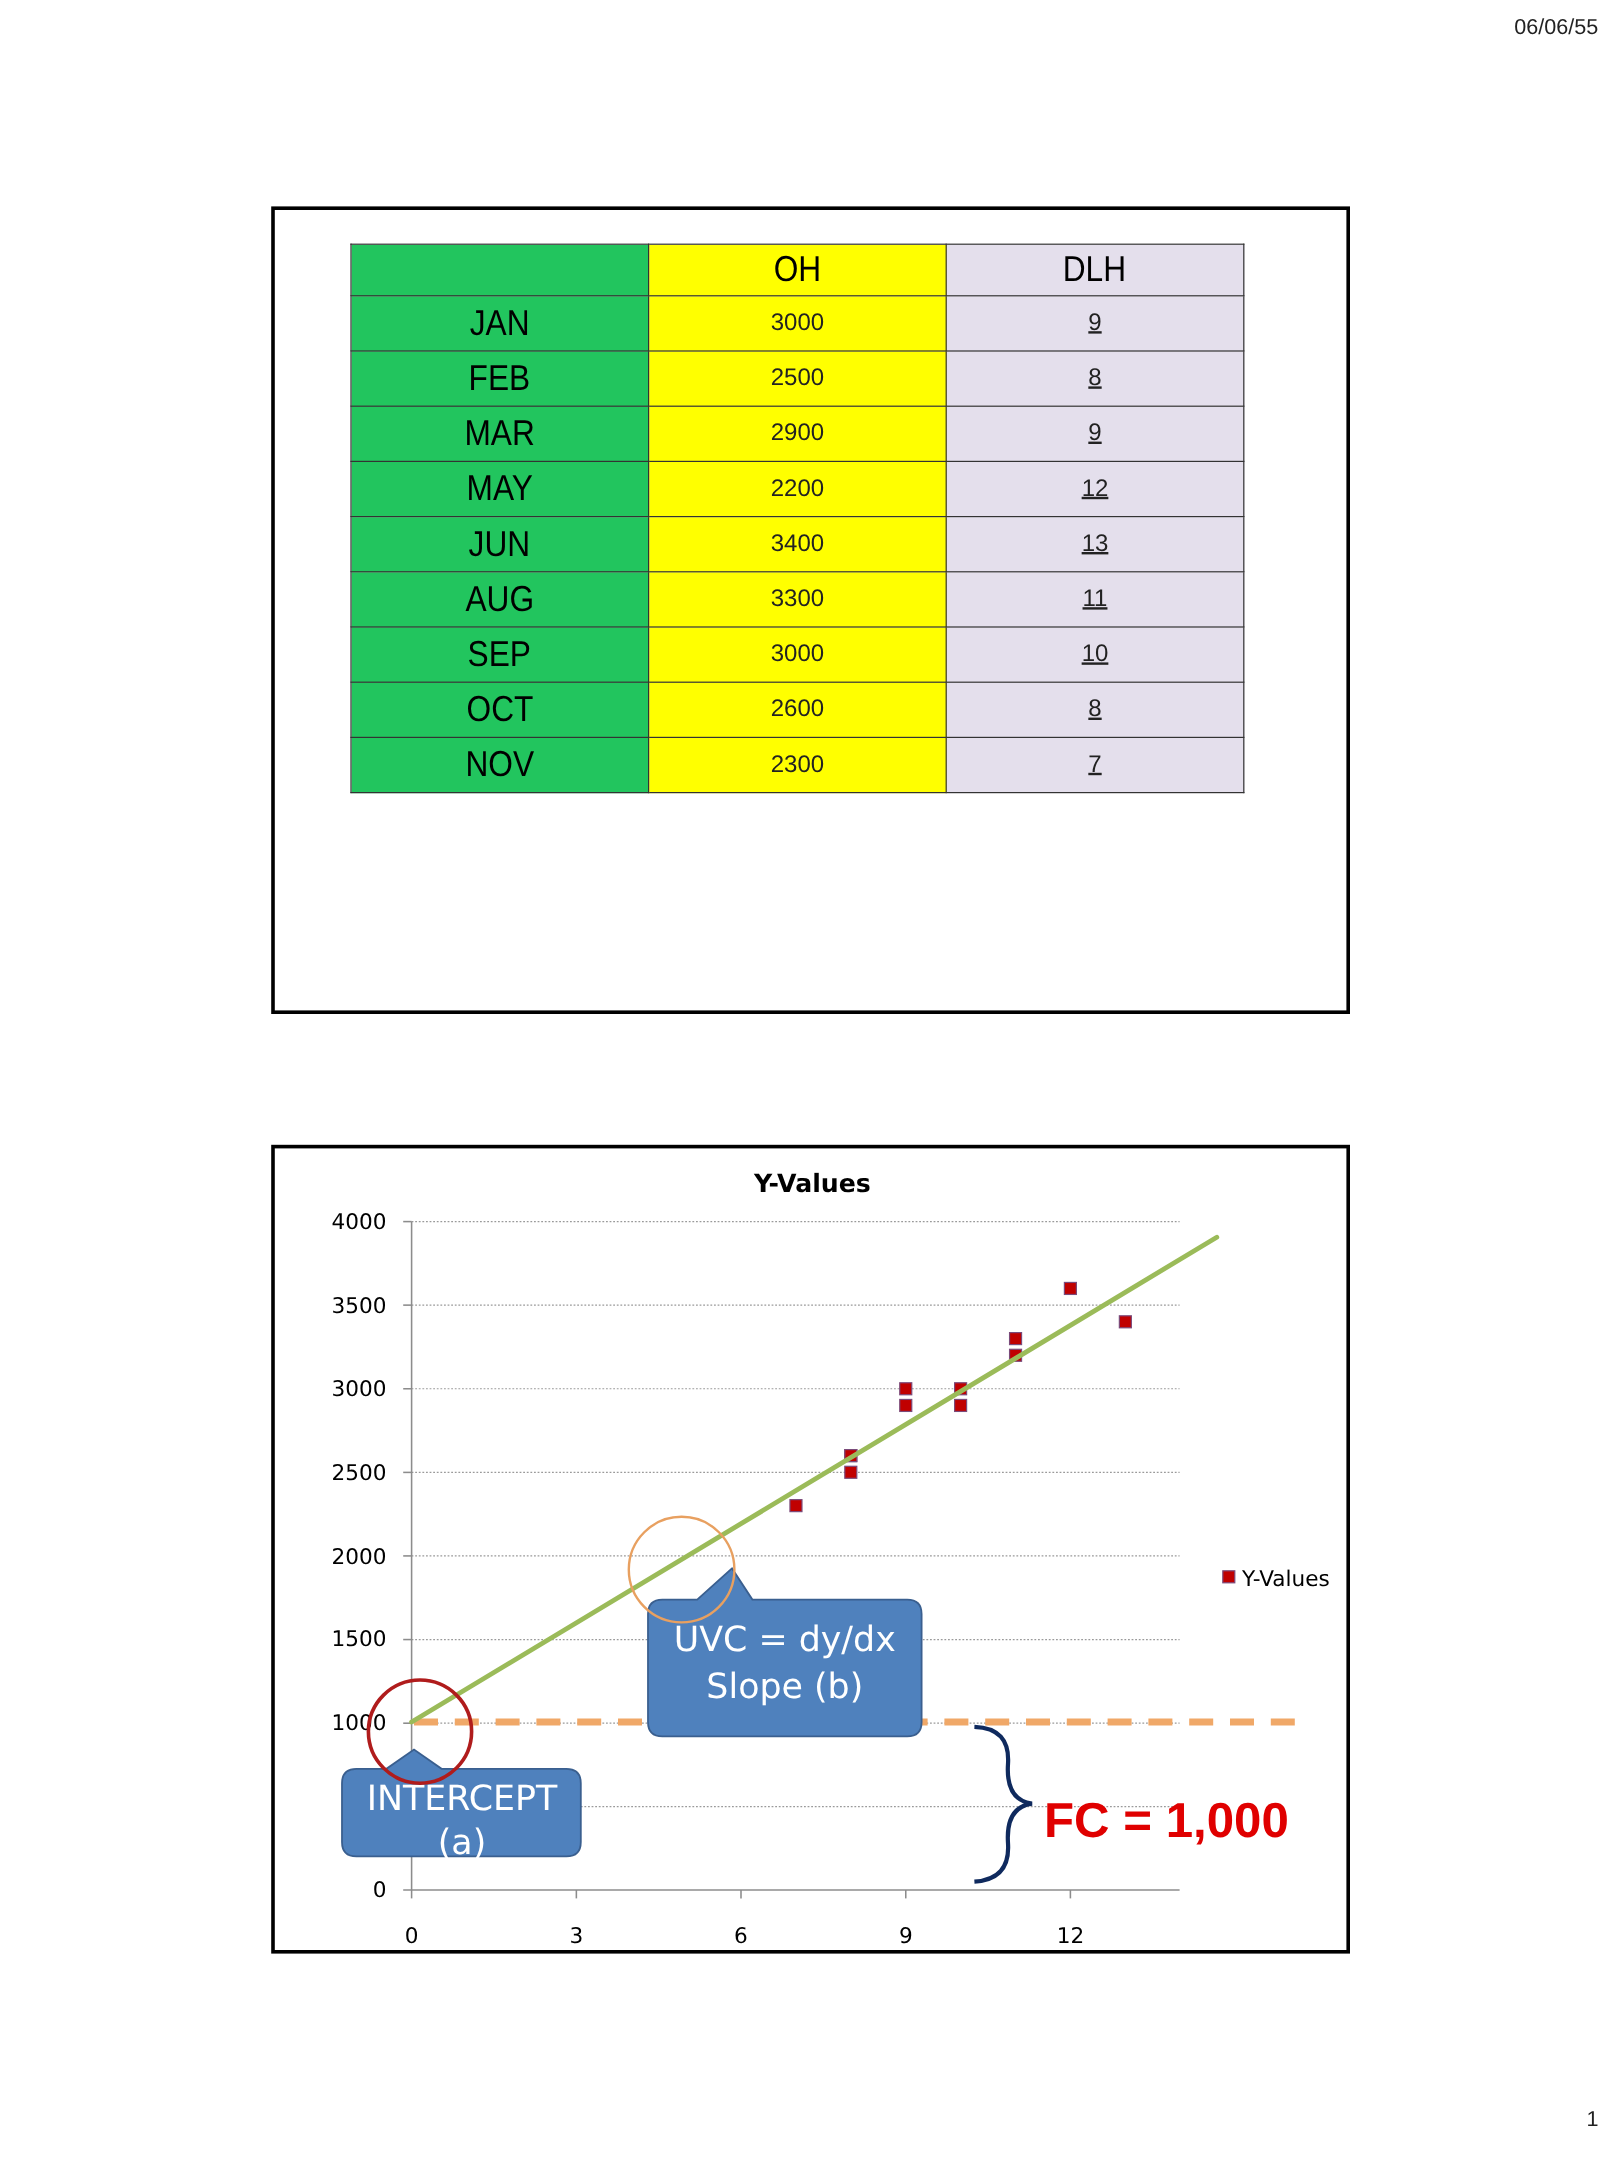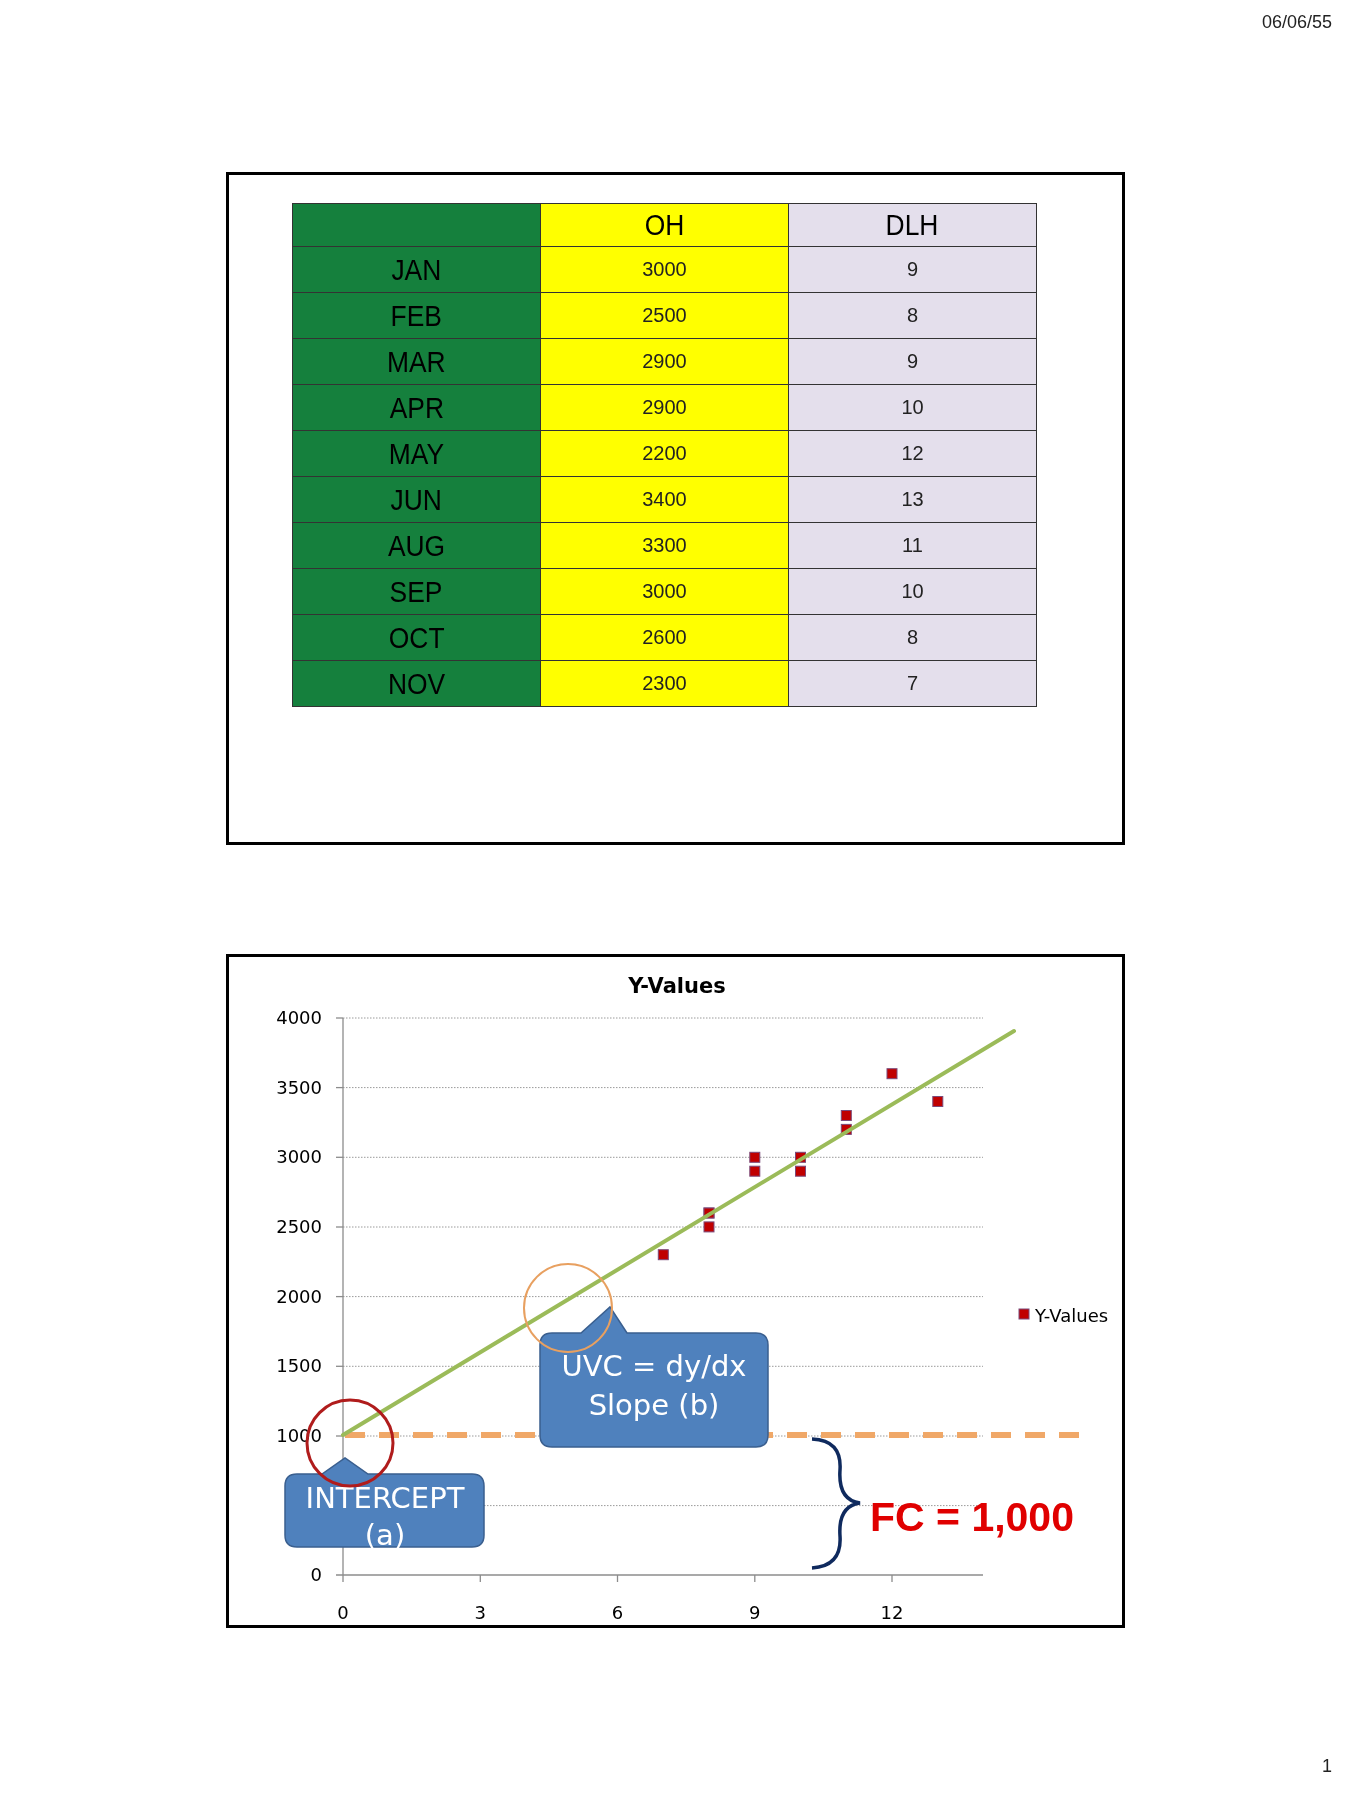--- a/index.html
+++ b/index.html
@@ -8,23 +8,23 @@
   .date { position:absolute; left:1240px; top:12px; width:92px; text-align:right; font-size:18px; color:#222; }
   .pagenum { position:absolute; left:1300px; top:1756px; width:32px; text-align:right; font-size:18px; color:#222; }
 
   .frame { position:absolute; border:3px solid #000; box-sizing:border-box; background:#fff; }
   #frame1 { left:226px; top:172px; width:899px; height:673px; }
   #frame2 { left:226px; top:954px; width:899px; height:674px; }
 
   table.data { position:absolute; left:292px; top:203px; border-collapse:collapse; table-layout:fixed; }
   table.data td { border:1.5px solid #333; height:45px; padding:0; text-align:center; vertical-align:middle; }
   table.data tr.hdr td { height:42px; font-family:"Liberation Sans Narrow","Liberation Sans", sans-serif; font-size:30px; }
-  table.data td.c0 { width:247px; background:#15803d; font-family:"Liberation Sans Narrow","Liberation Sans", sans-serif; font-size:30px; transform-origin:center; }
+  table.data td.c0 { width:247px; background:#22c55e; font-family:"Liberation Sans Narrow","Liberation Sans", sans-serif; font-size:30px; transform-origin:center; }
   table.data td.c1 { width:247px; background:#ffff00; font-size:20px; color:#222; }
-  table.data td.c2 { width:247px; background:#e4dfec; font-size:20px; color:#222; }
+  table.data td.c2 { width:247px; background:#e4dfec; font-size:20px; color:#222;text-decoration:underline; }
   table.data tr.hdr td.c1, table.data tr.hdr td.c2 { font-size:30px; color:#000; }
   .cond { display:inline-block; transform:scaleX(0.88); }
 
   svg#chart { position:absolute; left:0; top:0; width:1350px; height:1800px; overflow:visible; }
   .axislbl { font-family:"DejaVu Sans", sans-serif; font-size:18px; fill:#000; }
   .title { font-family:"DejaVu Sans", sans-serif; font-size:21px; font-weight:bold; fill:#000; }
   .legendtxt { font-family:"DejaVu Sans", sans-serif; font-size:18px; fill:#000; }
   .callouttxt { font-family:"DejaVu Sans", sans-serif; font-size:29px; fill:#ffffff; }
   .fctxt { font-family:"Liberation Sans", sans-serif; font-size:41px; font-weight:bold; fill:#e00000; }
 </style>
@@ -48,25 +48,20 @@
       </tr>
     <tr>
         <td class="c0"><span class="cond">FEB</span></td>
         <td class="c1">2500</td>
         <td class="c2">8</td>
       </tr>
     <tr>
         <td class="c0"><span class="cond">MAR</span></td>
         <td class="c1">2900</td>
         <td class="c2">9</td>
-      </tr>
-    <tr>
-        <td class="c0"><span class="cond">APR</span></td>
-        <td class="c1">2900</td>
-        <td class="c2">10</td>
       </tr>
     <tr>
         <td class="c0"><span class="cond">MAY</span></td>
         <td class="c1">2200</td>
         <td class="c2">12</td>
       </tr>
     <tr>
         <td class="c0"><span class="cond">JUN</span></td>
         <td class="c1">3400</td>
         <td class="c2">13</td>

